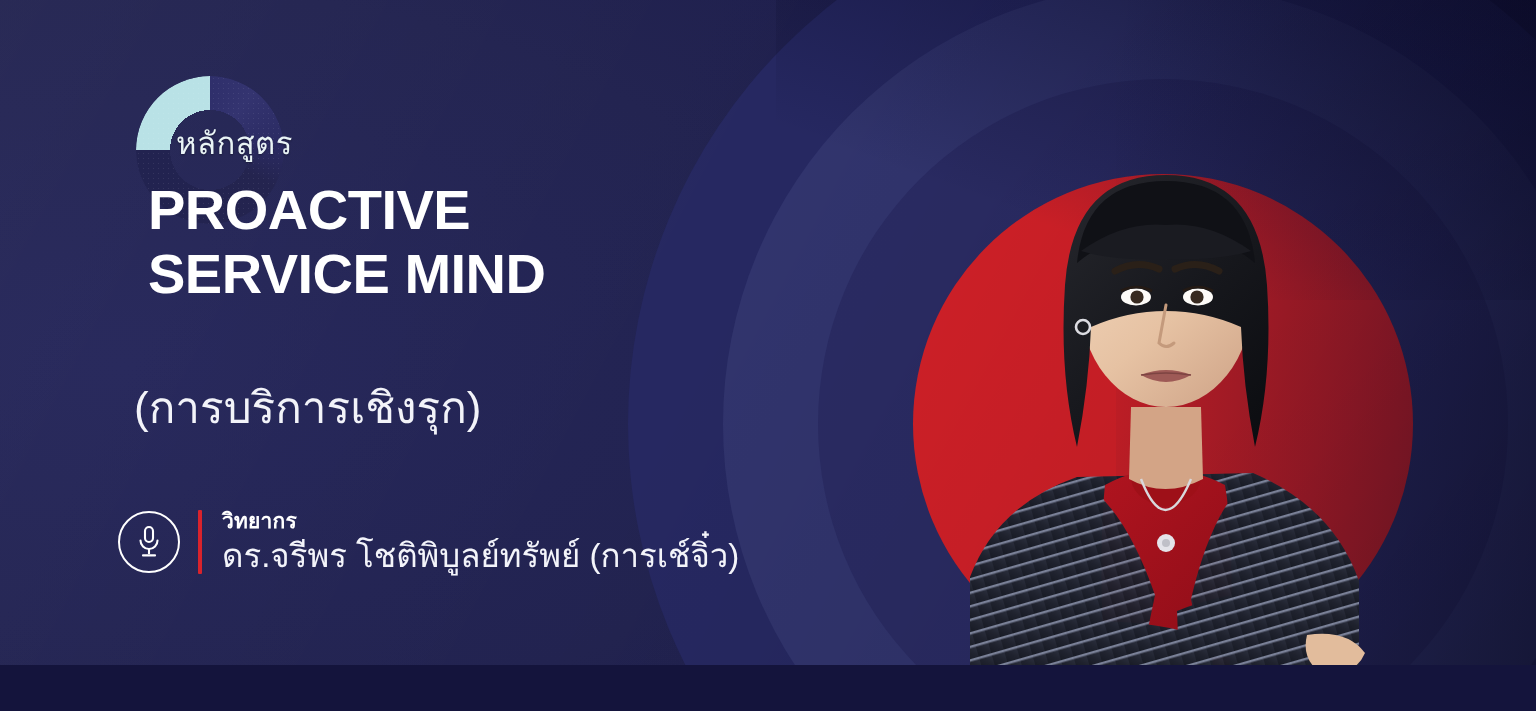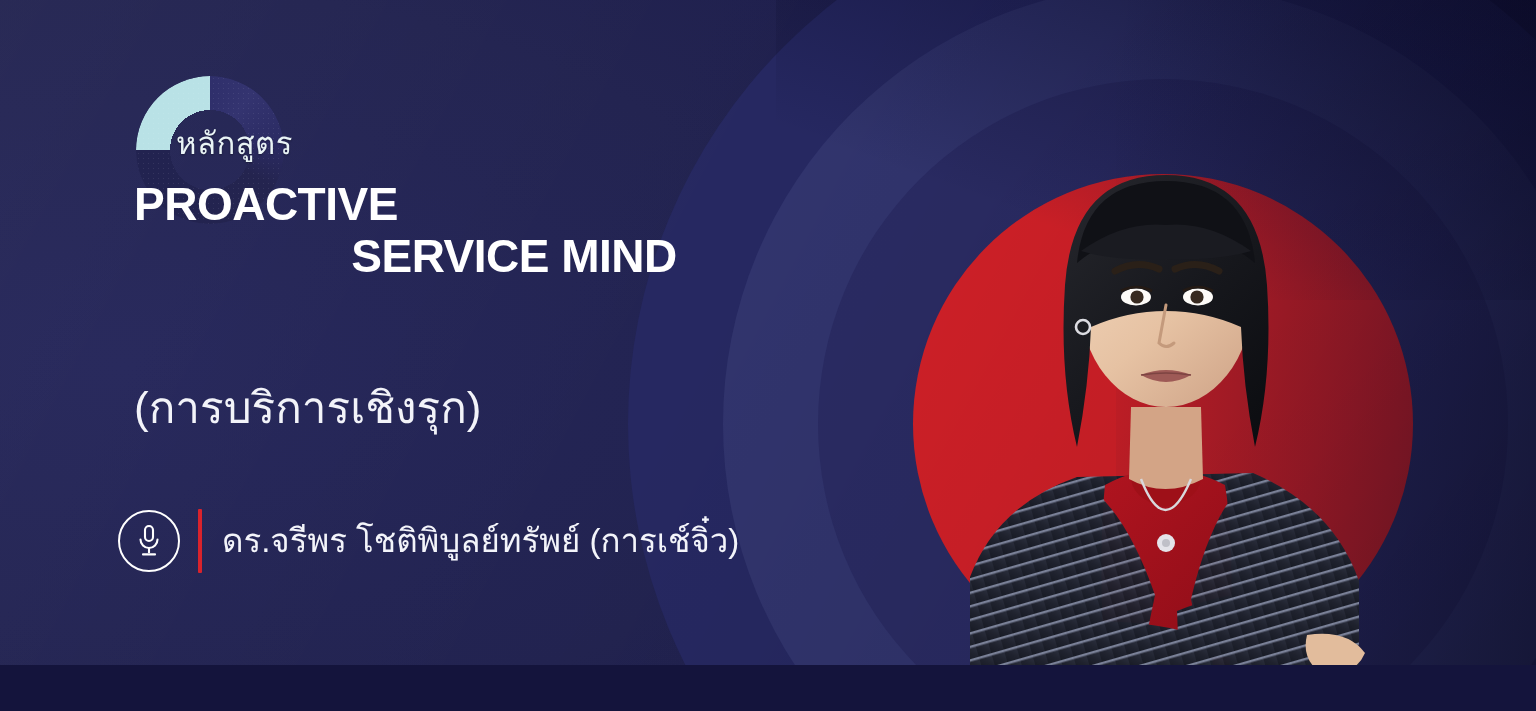--- a/index.html
+++ b/index.html
@@ -93,29 +93,29 @@
     opacity:.7;
   }
   .badge-label {
     position:absolute; left:44px; top:42px;
     font-size:31px; font-weight:400; color:#e9f4f6;
     letter-spacing:.5px; white-space:nowrap;
     text-shadow:0 1px 2px rgba(0,0,0,.35);
   }
 
   .headline {
-    position:absolute; left:2px; top:178px;
+    position:absolute; left:16px; top:178px;
     width:760px;
     color:#ffffff;
-    font-size:46px;
+    font-size:56px;
     font-weight:700;
     line-height:1.14;
     letter-spacing:-0.5px;
   }
-  .headline .l2 { display:block;text-align:center; }
+  .headline .l2 { display:block; }
 
   .subtitle {
     position:absolute; left:2px; top:372px;
     color:#f2f3f9;
     font-size:44px;
     font-weight:400;
     letter-spacing:0px;
     white-space:nowrap;
   }
 
@@ -264,18 +264,19 @@
       <div class="mic-badge">
         <svg width="30" height="34" viewBox="0 0 30 34" xmlns="http://www.w3.org/2000/svg" aria-hidden="true">
           <rect x="11" y="2" width="8" height="15" rx="4" fill="none" stroke="#ffffff" stroke-width="2.1"></rect>
           <path d="M6.5 15.5 a8.5 8.5 0 0 0 17 0" fill="none" stroke="#ffffff" stroke-width="2.1" stroke-linecap="round"></path>
           <line x1="15" y1="24" x2="15" y2="29" stroke="#ffffff" stroke-width="2.1"></line>
           <line x1="9" y1="30.4" x2="21" y2="30.4" stroke="#ffffff" stroke-width="2.1" stroke-linecap="round"></line>
         </svg>
       </div>
       <div class="speaker-divider"></div>
       <div class="speaker-text">
+        <div class="speaker-role">วิทยากร</div>
         <div class="speaker-name">ดร.จรีพร โชติพิบูลย์ทรัพย์ (การเช์จิ๋ว)</div>
       </div>
     </div>
 
   </div>
 </div>
 
 </body></html>

